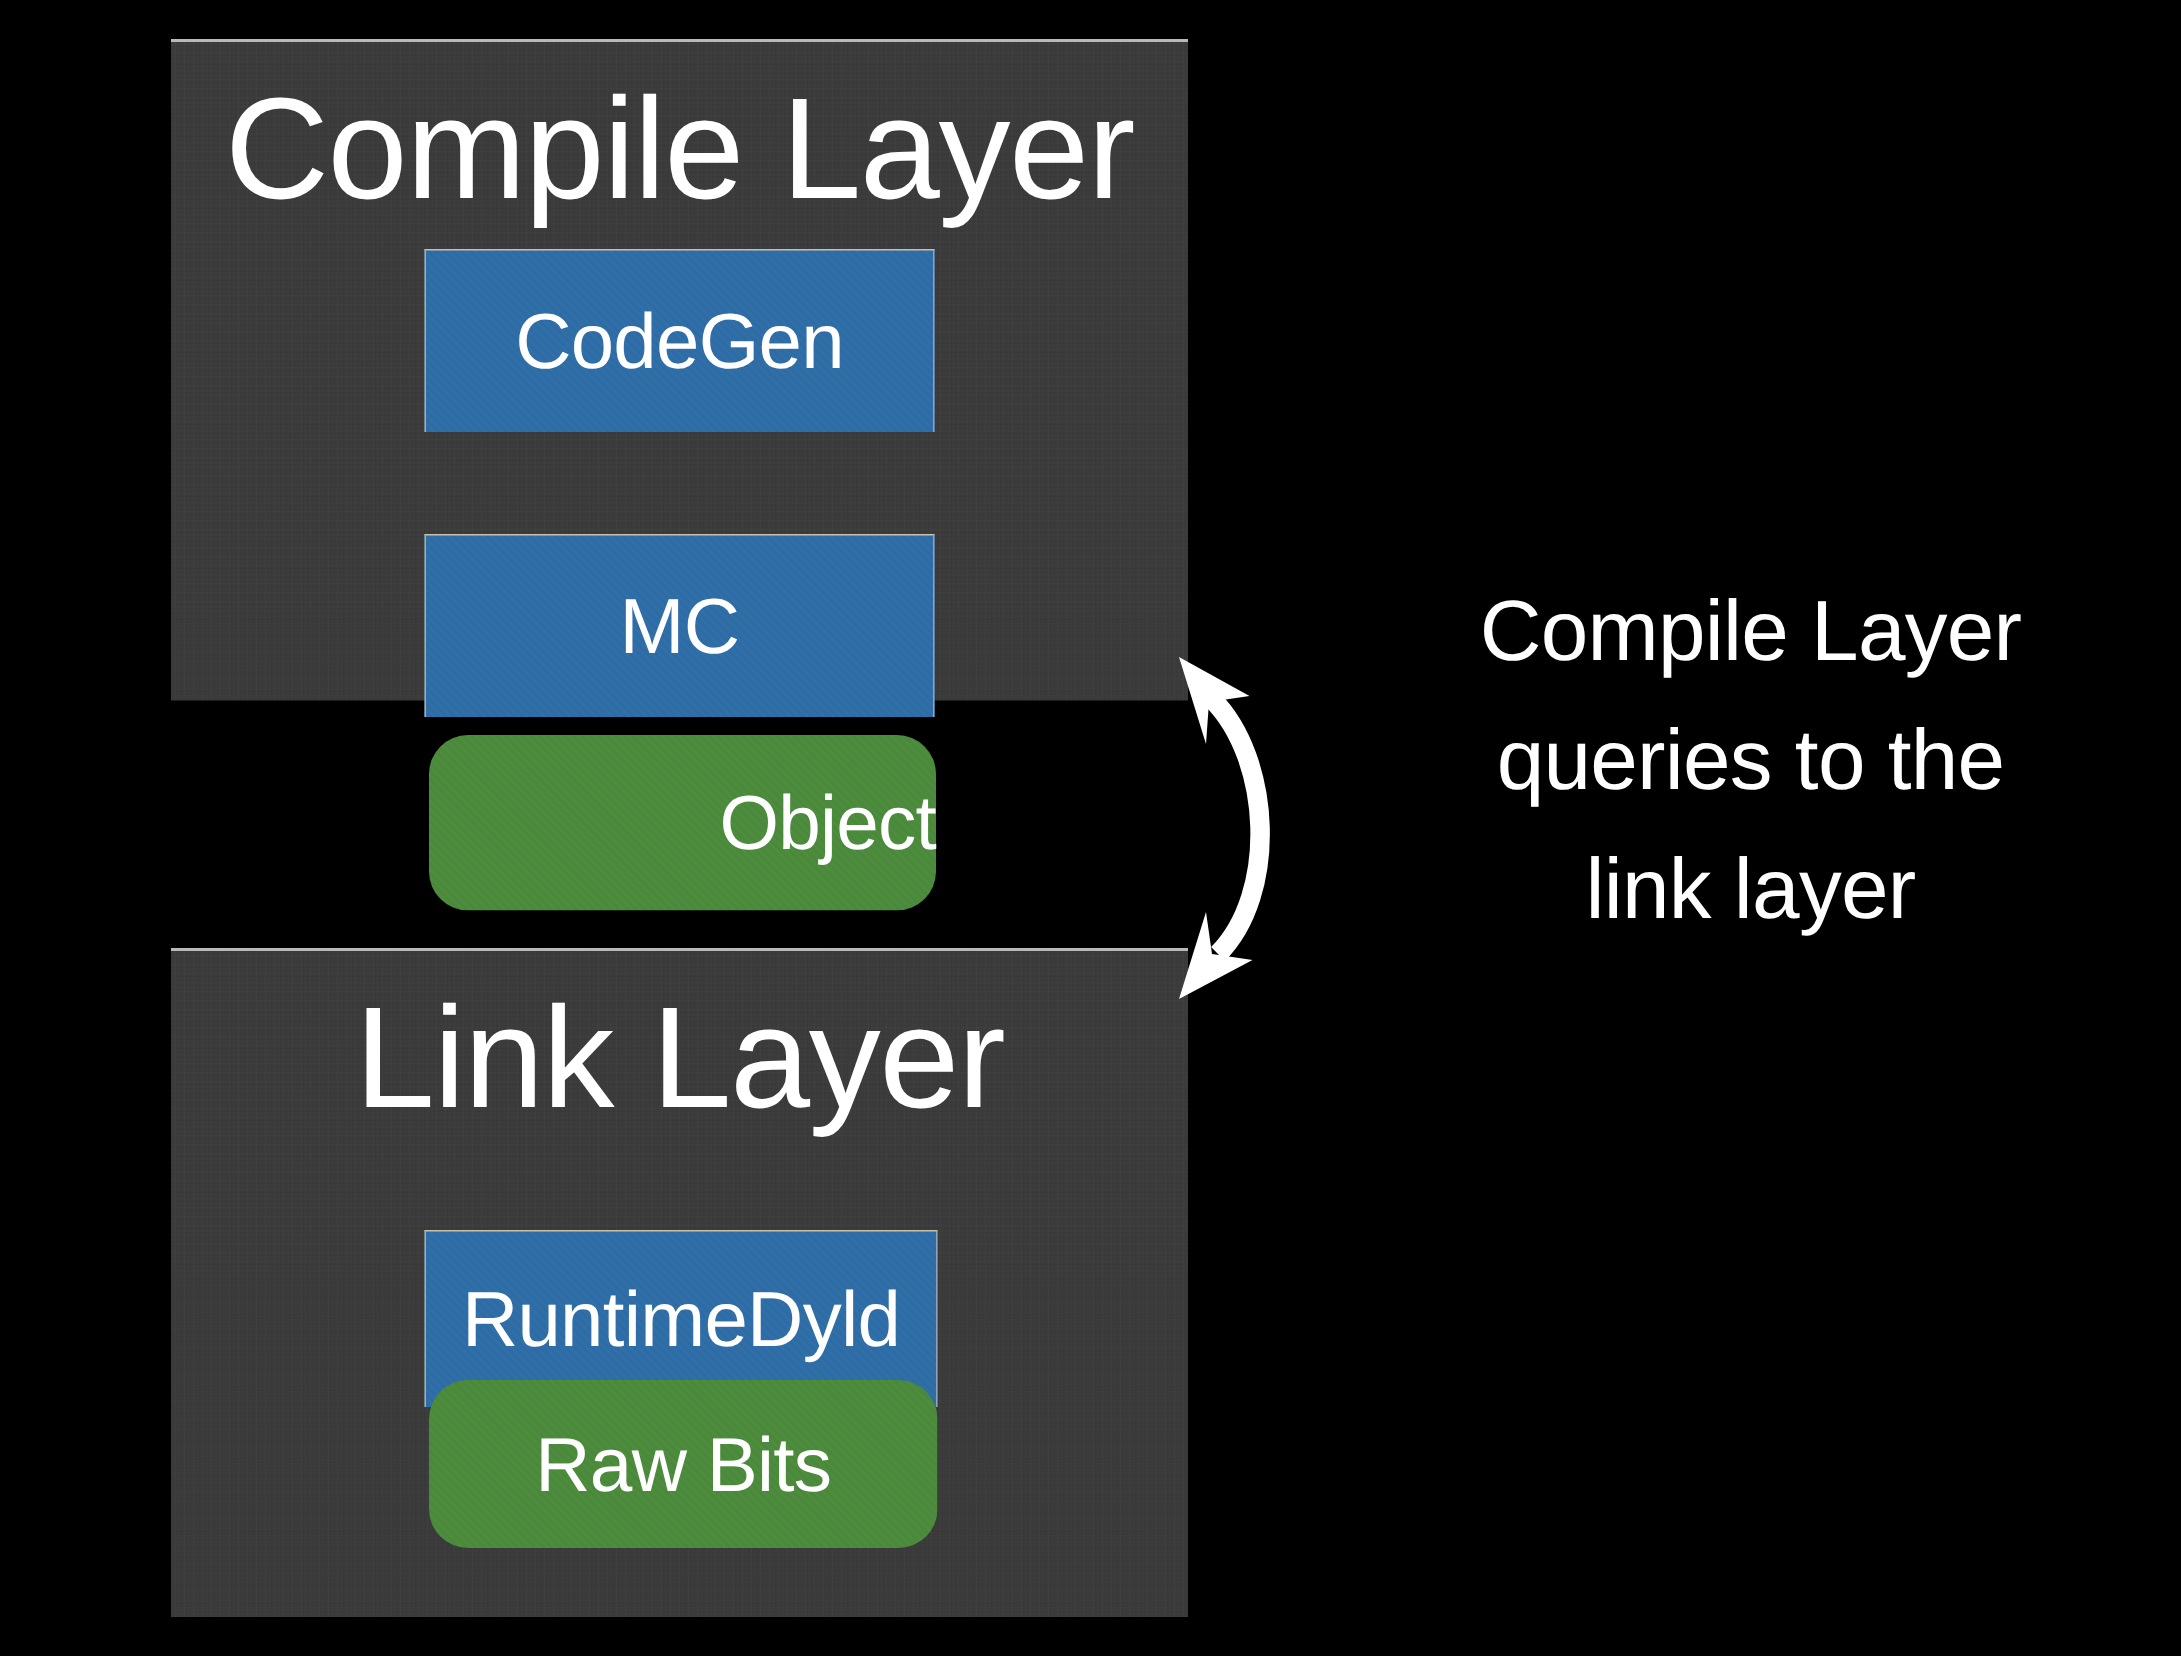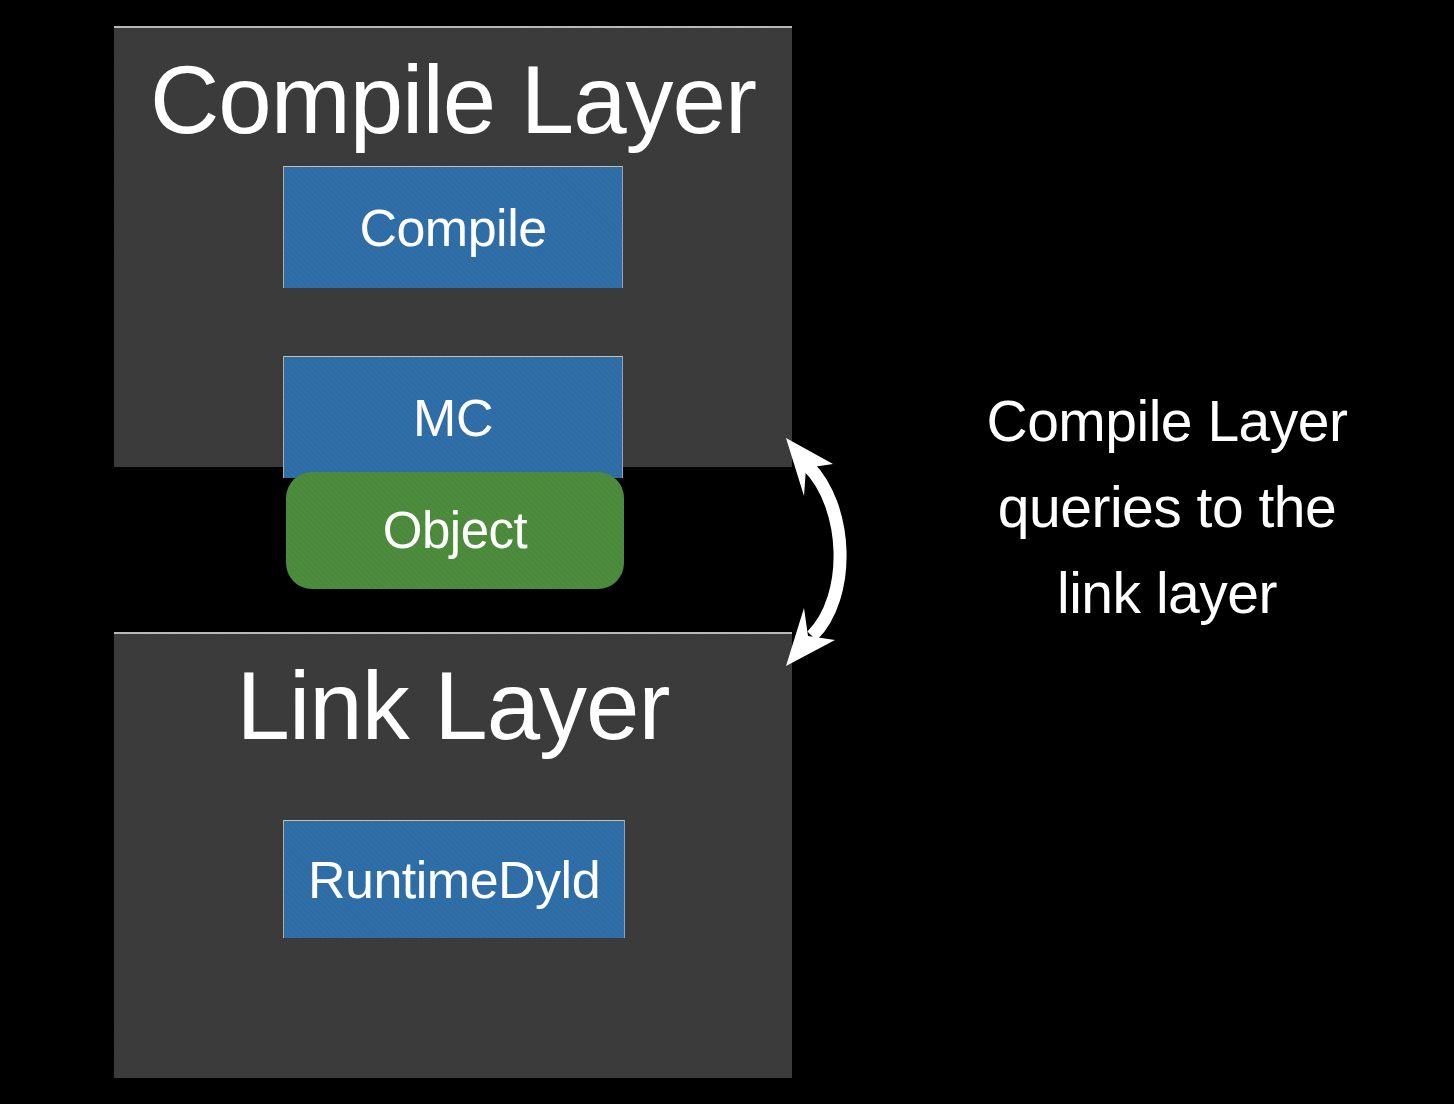--- a/index.html
+++ b/index.html
@@ -89,21 +89,21 @@
   .box-green {
     background-color: #4b8b3b;
     background-image:
       repeating-linear-gradient(45deg, rgba(255,255,255,0.022) 0px, rgba(0,0,0,0.022) 2px, rgba(255,255,255,0.012) 4px);
     border-radius: 26px;
   }
 
   
   #box-codegen     { left: 283px; top: 166px;  width: 340px; height: 122px; font-size: 52px; }
   #box-mc          { left: 283px; top: 308px;  width: 340px; height: 122px; font-size: 52px; margin-top: 48px; }
-  #box-object      { left: 286px; top: 472px;  width: 338px; height: 117px; font-size: 51px; }
+  #box-object      { left: 286px; top: 490px;  width: 338px; height: 117px; font-size: 51px; justify-content: flex-end; }
   #box-runtimedyld { left: 283px; top: 820px;  width: 342px; height: 118px; font-size: 52px; }
   #box-rawbits     { left: 286px; top: 920px;  width: 339px; height: 112px; font-size: 51px; }
 
   
   #arrow-wrap {
     position: absolute;
     left: 778px;
     top: 430px;
     width: 110px;
     height: 240px;
@@ -129,39 +129,42 @@
 </head>
 <body>
 
 <div id="slide">
 
   <div id="compile-panel" class="layer-panel">
     <div id="compile-title" class="layer-title">Compile Layer</div>
   </div>
 
   <div id="box-codegen" class="comp-box box-blue">
-    <span>Compile</span>
+    <span>CodeGen</span>
   </div>
 
   <div id="box-mc" class="comp-box box-blue">
     <span>MC</span>
   </div>
 
   <div id="box-object" class="comp-box box-green">
     <span>Object</span>
   </div>
 
   <div id="link-panel" class="layer-panel">
     <div id="link-title" class="layer-title">Link Layer</div>
   </div>
 
   <div id="box-runtimedyld" class="comp-box box-blue">
     <span>RuntimeDyld</span>
   </div>
 
+  <div id="box-rawbits" class="comp-box box-green">
+    <span>Raw Bits</span>
+  </div>
 
   <div id="arrow-wrap">
     <svg viewBox="0 0 110 240" xmlns="http://www.w3.org/2000/svg" aria-hidden="true">
 
       <path d="M 30 36 C 70 76, 74 166, 34 206" fill="none" stroke="#ffffff" stroke-width="13" stroke-linecap="butt"></path>
 
       <polygon points="8,8 55,34 28,38 26,66" fill="#ffffff"></polygon>
 
       <polygon points="8,236 26,178 30,206 57,210" fill="#ffffff"></polygon>
     </svg>

